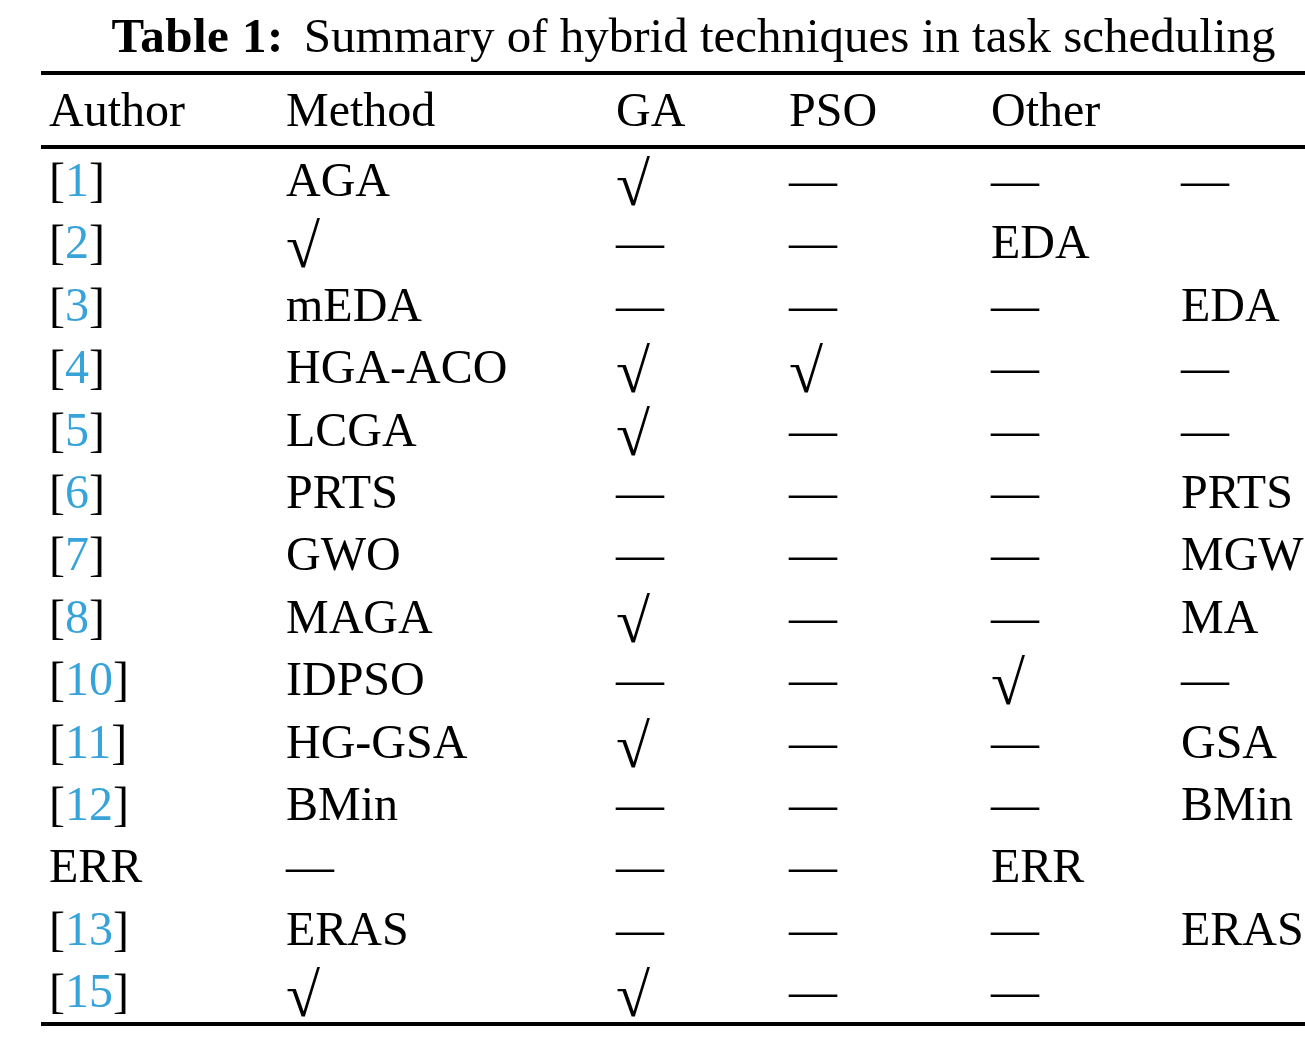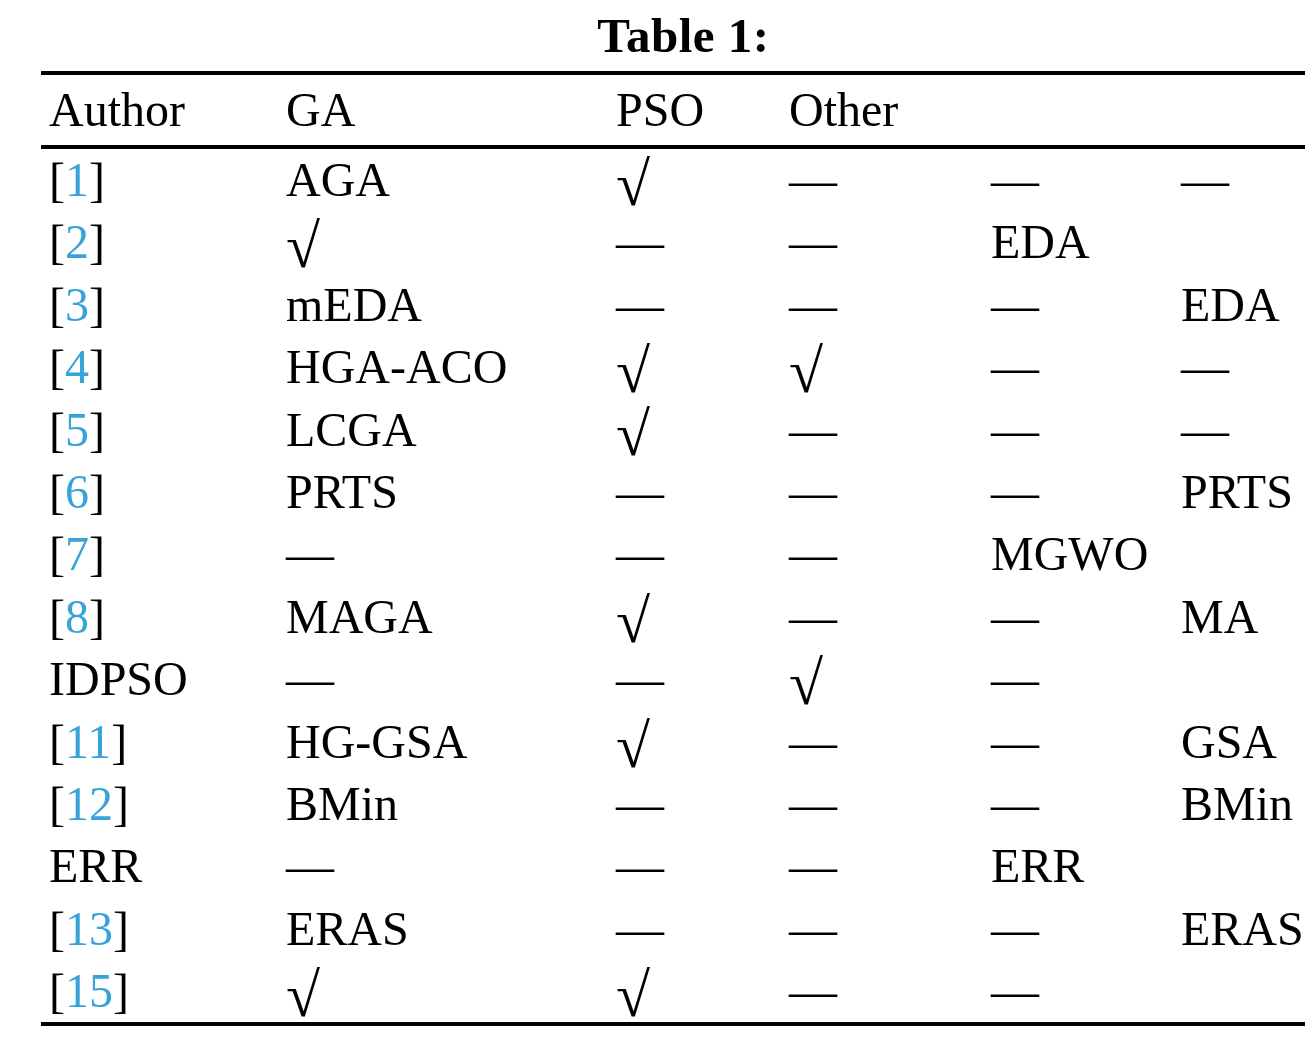--- a/index.html
+++ b/index.html
@@ -76,26 +76,28 @@
     letter-spacing: 1px;
   }
 </style>
 </head>
 <body>
 
 <div class="page">
 
   <div class="caption">
     <span class="cap-label">Table 1:</span>
+    <span class="cap-text">Summary of hybrid techniques in task scheduling</span>
   </div>
 
   <div class="rule"></div>
 
   <div class="grid header-row">
     <span>Author</span>
+    <span>Method</span>
     <span>GA</span>
     <span>PSO</span>
     <span>Other</span>
   </div>
 
   <div class="rule"></div>
 
   <div id="tbody">
       <div class="grid trow">
         <span class="cell"><span>[</span><span class="cit-num">1</span><span>]</span></span>
@@ -139,34 +141,36 @@
       <div class="grid trow">
         <span class="cell"><span>[</span><span class="cit-num">6</span><span>]</span></span>
         <span class="cell">PRTS</span>
         <span class="cell"><span class="dash">—</span></span>
         <span class="cell"><span class="dash">—</span></span>
         <span class="cell"><span class="dash">—</span></span>
         <span class="cell"><span>PRTS</span></span>
       </div>
       <div class="grid trow">
         <span class="cell"><span>[</span><span class="cit-num">7</span><span>]</span></span>
+        <span class="cell">GWO</span>
         <span class="cell"><span class="dash">—</span></span>
         <span class="cell"><span class="dash">—</span></span>
         <span class="cell"><span class="dash">—</span></span>
         <span class="cell"><span>MGWO</span></span>
       </div>
       <div class="grid trow">
         <span class="cell"><span>[</span><span class="cit-num">8</span><span>]</span></span>
         <span class="cell">MAGA</span>
         <span class="cell"><span class="check">√</span></span>
         <span class="cell"><span class="dash">—</span></span>
         <span class="cell"><span class="dash">—</span></span>
         <span class="cell"><span>MA</span></span>
       </div>
       <div class="grid trow">
+        <span class="cell"><span>[</span><span class="cit-num">10</span><span>]</span></span>
         <span class="cell">IDPSO</span>
         <span class="cell"><span class="dash">—</span></span>
         <span class="cell"><span class="dash">—</span></span>
         <span class="cell"><span class="check">√</span></span>
         <span class="cell"><span class="dash">—</span></span>
       </div>
       <div class="grid trow">
         <span class="cell"><span>[</span><span class="cit-num">11</span><span>]</span></span>
         <span class="cell">HG-GSA</span>
         <span class="cell"><span class="check">√</span></span>

